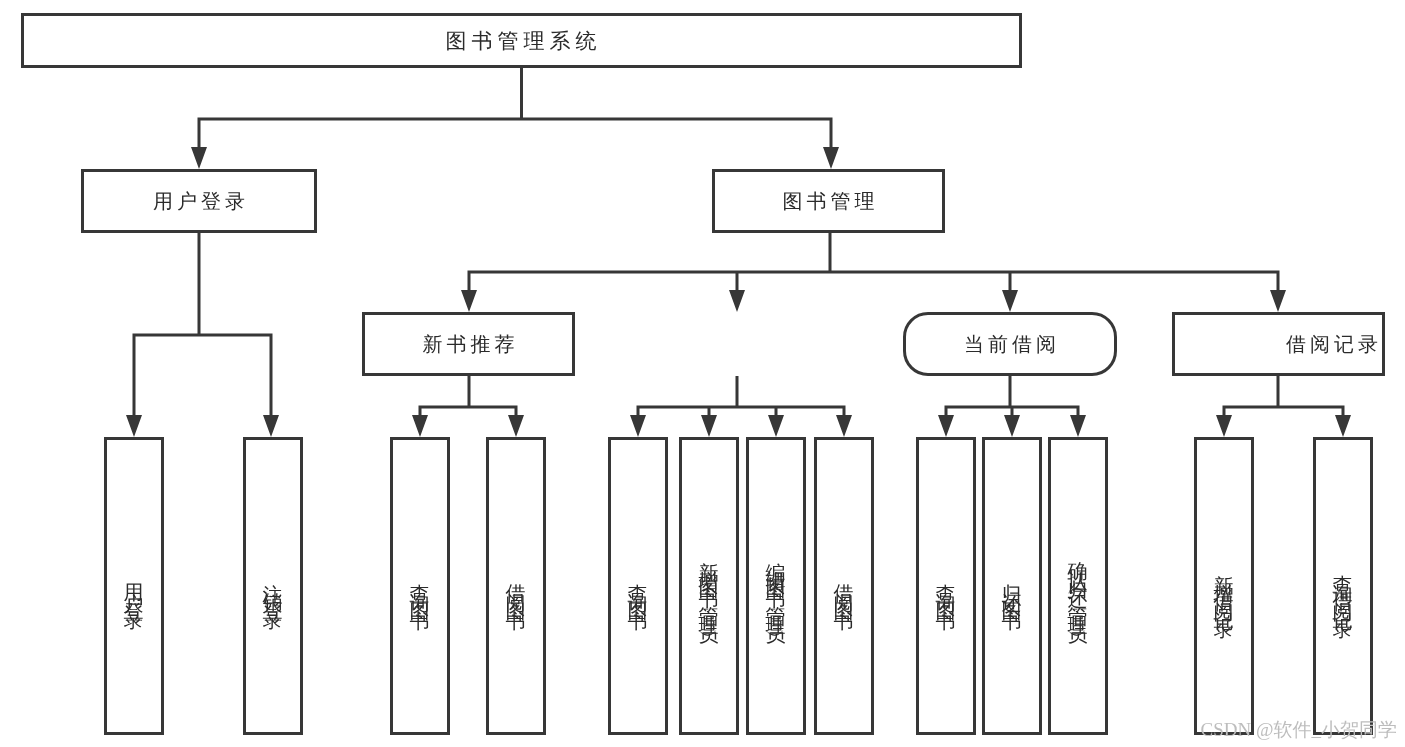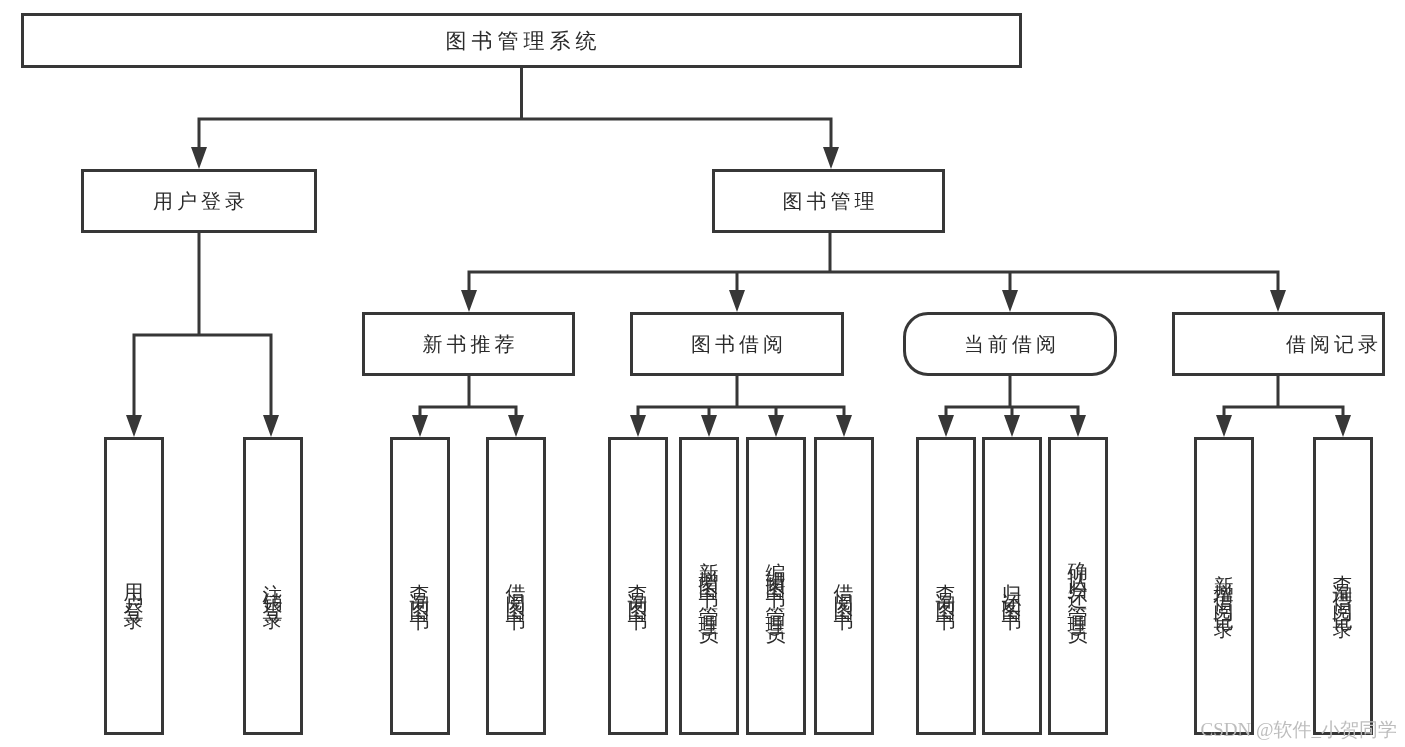--- a/index.html
+++ b/index.html
@@ -107,23 +107,20 @@
   <div class="node" style="left:81px;top:169px;width:236px;height:64px;">
     <span class="hlabel">用户登录</span>
   </div>
   <div class="node" style="left:712px;top:169px;width:233px;height:64px;">
     <span class="hlabel">图书管理</span>
   </div>
 
   <div class="node" style="left:362px;top:312px;width:213px;height:64px;">
     <span class="hlabel">新书推荐</span>
   </div>
-  <div class="node" style="left:630px;top:312px;width:214px;height:64px;">
-    <span class="hlabel">图书借阅</span>
-  </div>
   <div class="node" style="left:903px;top:312px;width:214px;height:64px;border-radius:25px;">
     <span class="hlabel">当前借阅</span>
   </div>
   <div class="node" style="left:1172px;top:312px;width:213px;height:64px;justify-content:flex-end;">
     <span class="hlabel">借阅记录</span>
   </div>
 
   <div class="node" style="left:104px;top:437px;width:60px;height:298px;">
     <span class="vlabel">用户登录</span>
   </div>

